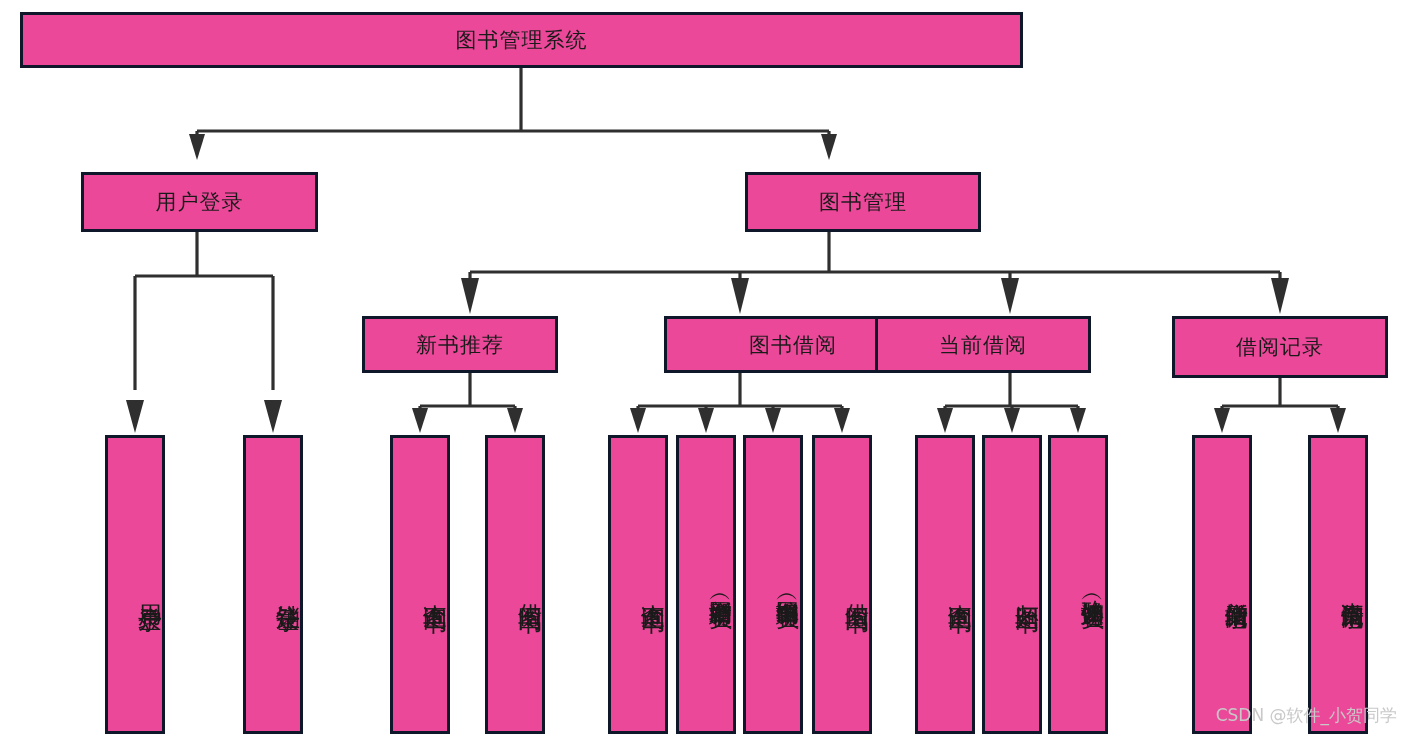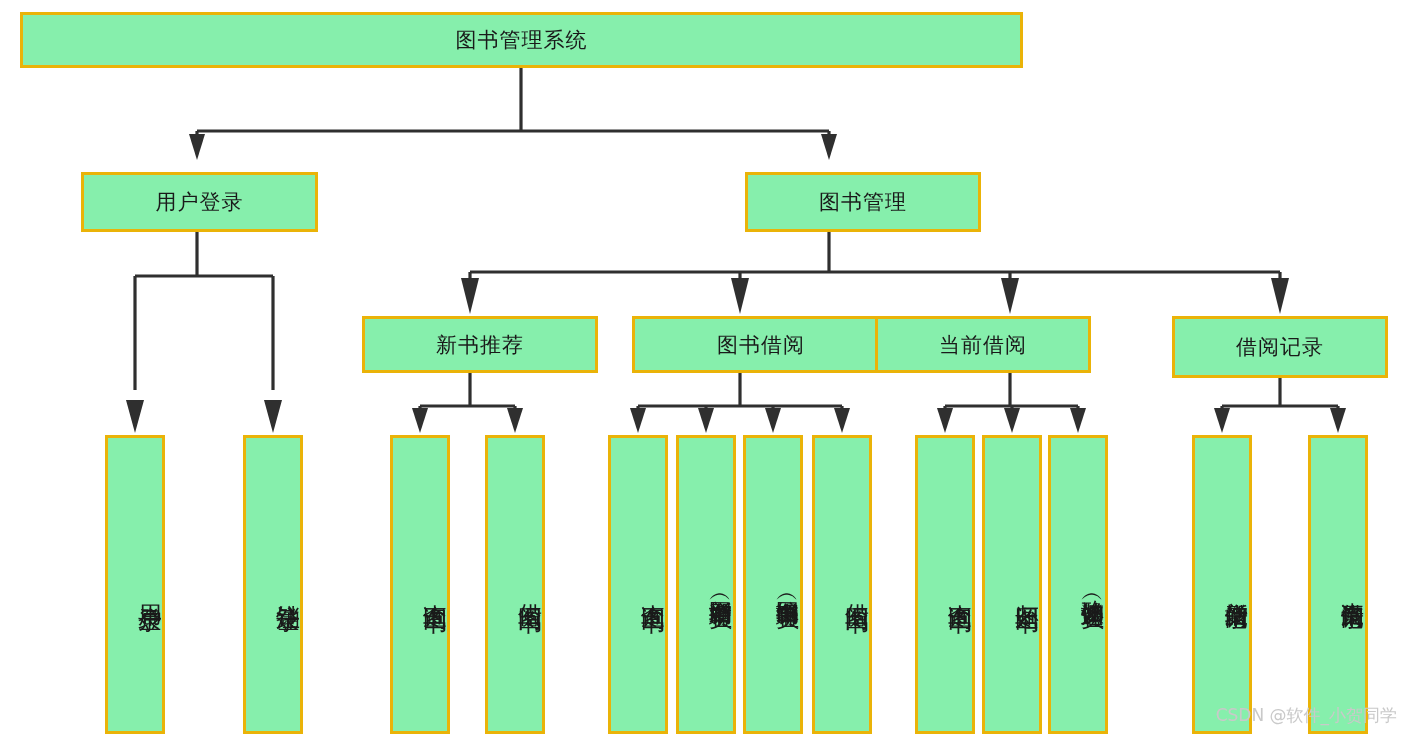--- a/index.html
+++ b/index.html
@@ -11,22 +11,22 @@
     position: relative;
     width: 1405px;
     height: 747px;
     background: #ffffff;
     font-family: "DejaVu Sans", "Liberation Sans", sans-serif;
     overflow: hidden;
   }
   .node {
     position: absolute;
     box-sizing: border-box;
-    border: 3px solid #eab308;
-    background: #86efac;
+    border: 3px solid #0f172a;
+    background: #ec4899;
     display: flex;
     align-items: center;
     justify-content: center;
     color: #1a1a1a;
   }
   .node-h {
     font-size: 21px;
     letter-spacing: 1px;
     white-space: nowrap;
   }
@@ -146,24 +146,24 @@
     <span>图书管理系统</span>
   </div>
 
   <div class="node node-h" style="left:81px; top:172px; width:237px; height:60px;">
     <span>用户登录</span>
   </div>
   <div class="node node-h" style="left:745px; top:172px; width:236px; height:60px;">
     <span>图书管理</span>
   </div>
 
-  <div class="node node-h" style="left:362px; top:316px; width:236px; height:57px;text-align:center;">
+  <div class="node node-h" style="left:362px; top:316px; width:196px; height:57px;text-align:center;">
     <span>新书推荐</span>
   </div>
-  <div class="node node-h" style="left:632px; top:316px; width:258px; height:57px;">
+  <div class="node node-h" style="left:664px; top:316px; width:258px; height:57px;">
     <span>图书借阅</span>
   </div>
   <div class="node node-h" style="left:863px; top:316px; width:216px; height:57px;margin-left:12px;">
     <span>当前借阅</span>
   </div>
   <div class="node node-h" style="left:1172px; top:316px; width:216px; height:62px;">
     <span>借阅记录</span>
   </div>
 
   <div class="node node-v" style="left:105px; top:435px; width:60px; height:299px;">

